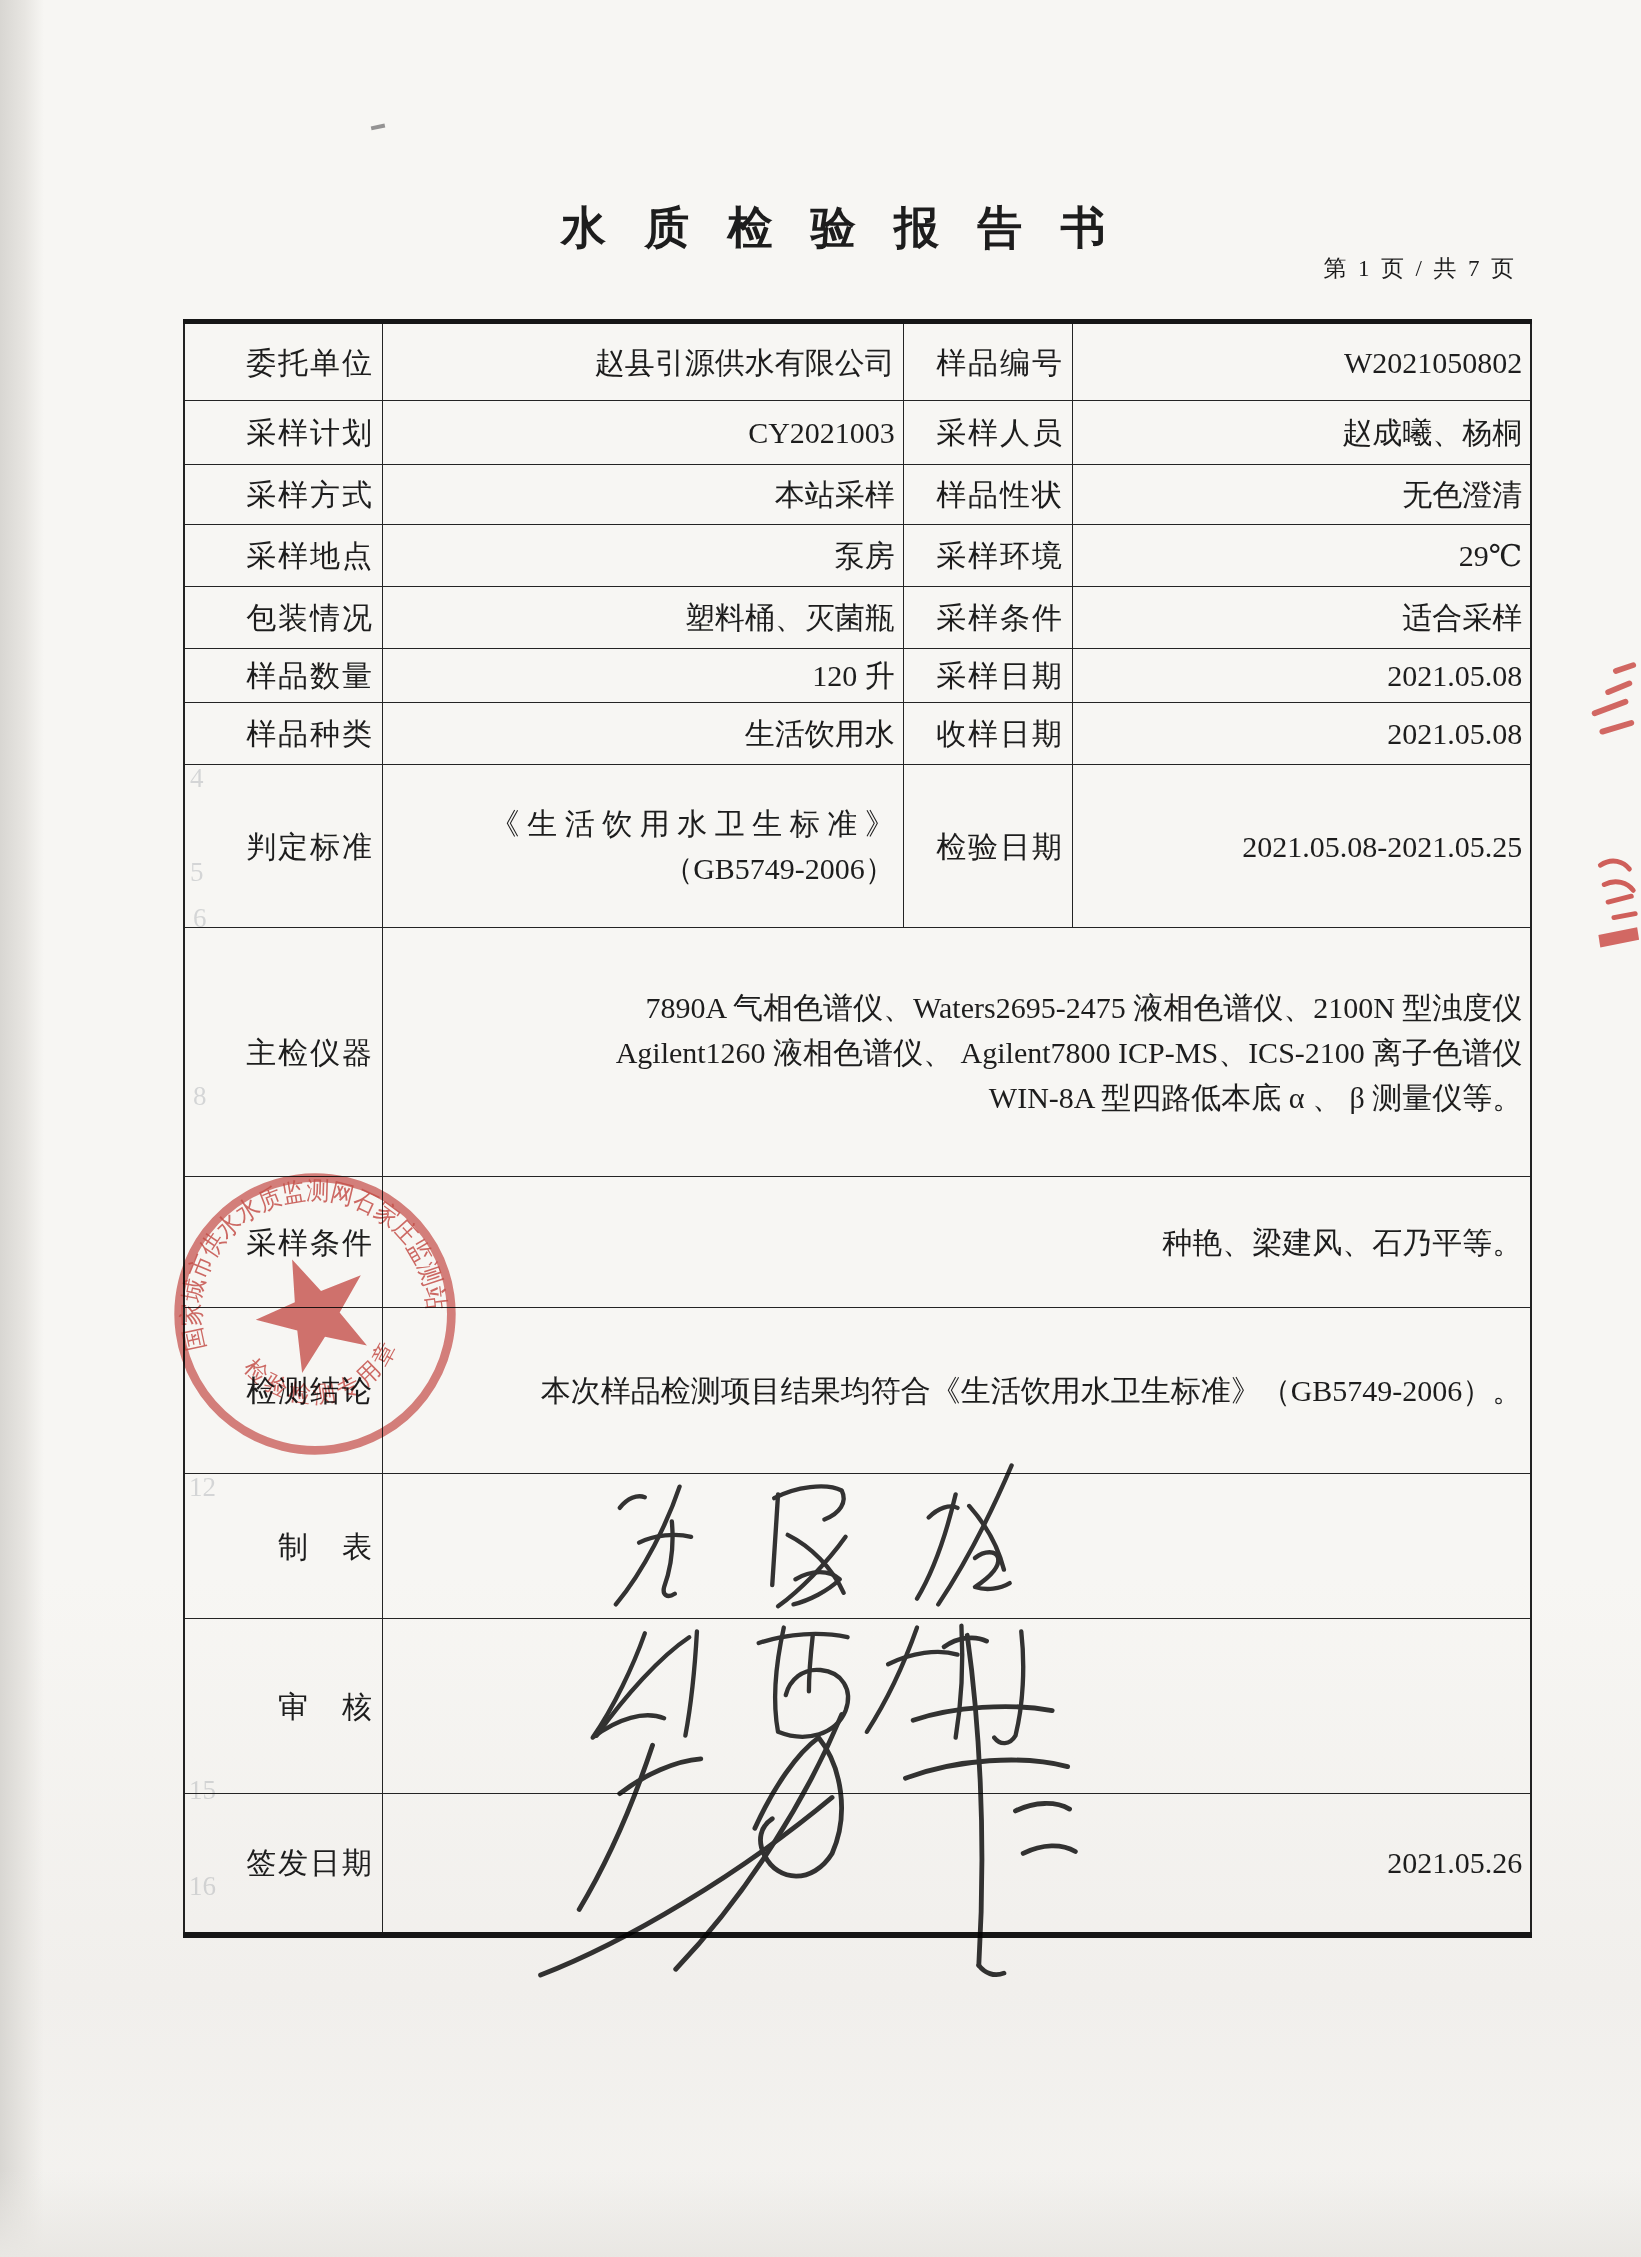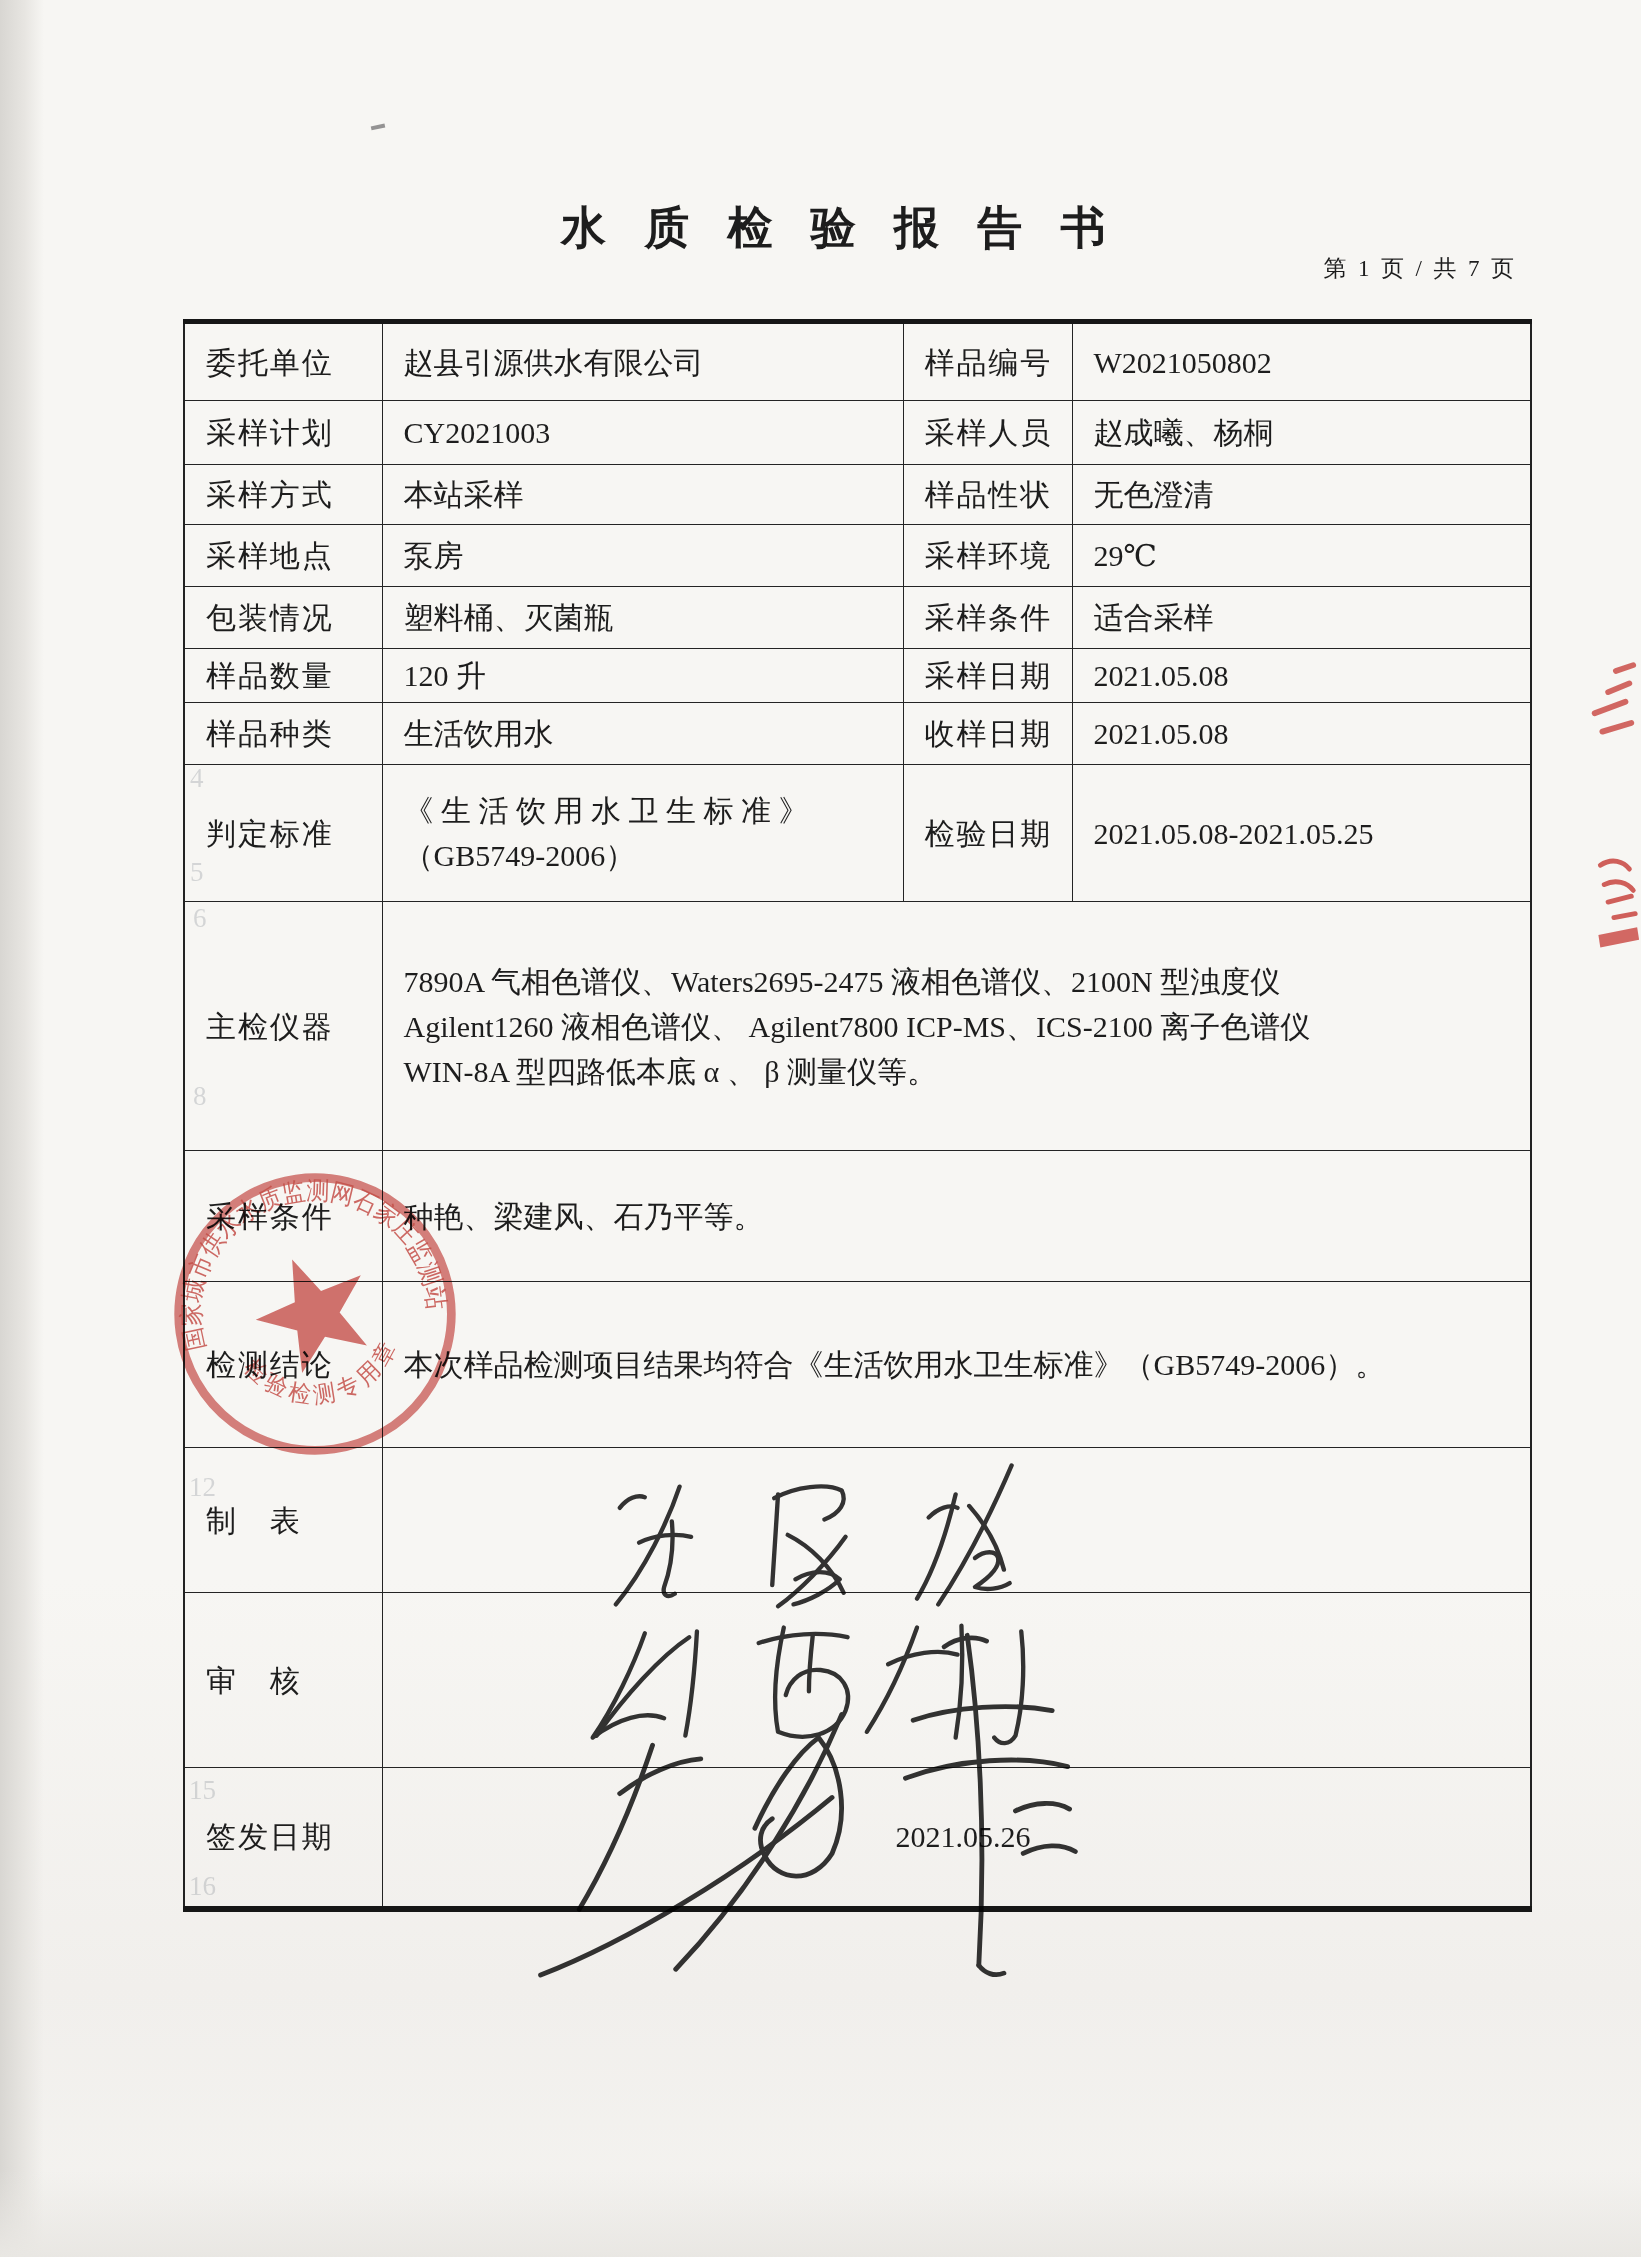--- a/index.html
+++ b/index.html
@@ -15,28 +15,28 @@
   .title{position:absolute;left:0;top:198px;width:1680px;text-align:center;
     font-size:45px;font-weight:700;letter-spacing:13.5px;z-index:1;}
   .pageno{position:absolute;right:124px;top:253px;font-size:23px;letter-spacing:2.9px;z-index:1;}
 
   table.report{
     position:absolute;left:183px;top:319px;width:1347px;table-layout:fixed;
     border-collapse:collapse;z-index:1;background:transparent;
   }
   table.report td{
     border:1.9px solid #242424;font-size:30px;vertical-align:middle;
-    padding:3.9px 7.7px 3.9px 21px;white-space:pre-line;line-height:1.5;
+    padding:3.9px 7.7px 3.9px 21px;white-space:pre-line;line-height:1.5;text-align:right;
   }
   table.report{border-top:5.8px solid #161616;border-bottom:6.8px solid #161616;
     border-left:2.9px solid #222;border-right:2.9px solid #222;}
   td.lbl{letter-spacing:1.9px;}
   td.val{padding-left:25px;}
   tr.r0{height:79px}tr.r1{height:64px}tr.r2{height:60px}tr.r3{height:62px}
-  tr.r4{height:62px}tr.r5{height:54px}tr.r6{height:62px}tr.r7{height:137px}
+  tr.r4{height:62px}tr.r5{height:54px}tr.r6{height:62px}tr.r7{height:163px}
   tr.r8{height:249px}tr.r9{height:131px}tr.r10{height:166px}
   tr.r11{height:145px}tr.r12{height:175px}tr.r13{height:160px}tr.r14{height:141px}
   td.instruments{vertical-align:top;padding-top:25px;line-height:1.92;margin-left:28px;}
   td.center{text-align:center;padding-left:0;}
 
   .ghost{position:absolute;font-size:27px;color:#8d939a;opacity:.32;z-index:0;
     font-family:"Liberation Serif","DejaVu Serif",serif;filter:blur(0.5px);}
   .stamp{position:absolute;left:169px;top:1168px;width:292px;height:292px;z-index:3;
     transform:rotate(-8deg);mix-blend-mode:multiply;opacity:.88;}
   .sigs{position:absolute;left:0;top:0;width:1641px;height:2257px;z-index:4;

